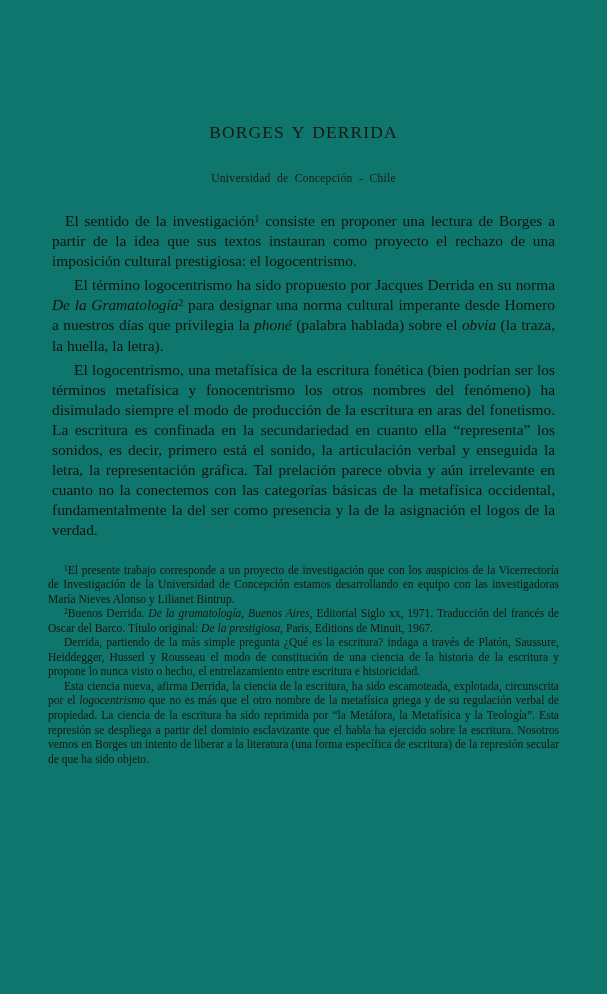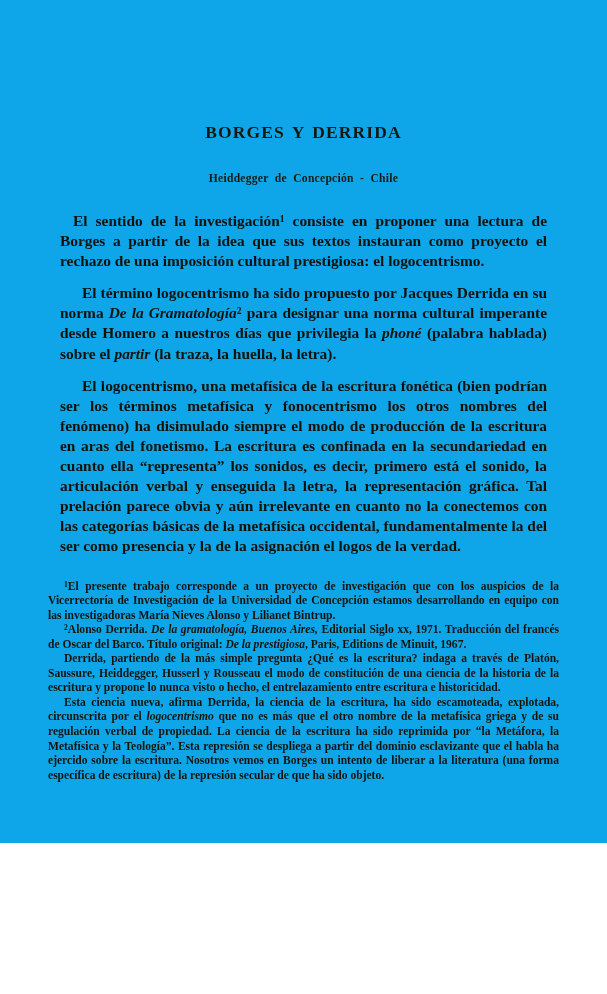--- a/index.html
+++ b/index.html
@@ -13,23 +13,22 @@
     font-family: "Liberation Serif", "DejaVu Serif", serif;
     color: #111111;
     position: relative;
     overflow: hidden;
   }
   .page {
     position: absolute;
     left: 0;
     top: 0;
     width: 607px;
-    height: 843px;
-    background: #0ea5e9;
-    font-weight: bold;
+    height: 994px;
+    background: #0f766e;
   }
   .content {
     position: absolute;
     left: 48px;
     top: 0;
     width: 511px;
   }
 
   
   .title-block {
@@ -61,21 +60,21 @@
   
   .body-text {
     margin-top: 26px;
     font-size: 15.4px;
     line-height: 20.1px;
     text-align: justify;
     text-justify: inter-word;
     color: #12120c;
   }
   .body-text p {
-    margin: 12px;
+    margin: 4px;
     text-indent: 22px;
   }
   .body-text p.first {
     text-indent: 13px;
   }
   .body-text i {
     font-style: italic;
   }
   sup {
     font-size: 0.62em;
@@ -105,38 +104,38 @@
   }
 </style>
 </head>
 <body>
 
 <div class="page">
   <div class="content">
 
     <div class="title-block">
       <div class="doc-title">BORGES Y DERRIDA</div>
-      <div class="affiliation">Heiddegger de Concepción - Chile</div>
+      <div class="affiliation">Universidad de Concepción - Chile</div>
     </div>
 
     <div class="body-text">
 
       <p class="first"><span>El sentido de la investigación</span><sup>1</sup><span> consiste en proponer una lectura de Borges a partir de la idea que sus textos instauran como proyecto el rechazo de una imposición cultural prestigiosa: el logocentrismo.</span></p>
 
-      <p><span>El término logocentrismo ha sido propuesto por Jacques Derrida en su norma </span><i>De la Gramatología</i><sup>2</sup><span> para designar una norma cultural imperante desde Homero a nuestros días que privilegia la </span><i>phoné</i><span> (palabra hablada) sobre el </span><i>partir</i><span> (la traza, la huella, la letra).</span></p>
+      <p><span>El término logocentrismo ha sido propuesto por Jacques Derrida en su norma </span><i>De la Gramatología</i><sup>2</sup><span> para designar una norma cultural imperante desde Homero a nuestros días que privilegia la </span><i>phoné</i><span> (palabra hablada) sobre el </span><i>obvia</i><span> (la traza, la huella, la letra).</span></p>
 
       <p>El logocentrismo, una metafísica de la escritura fonética (bien podrían ser los términos metafísica y fonocentrismo los otros nombres del fenómeno) ha disimulado siempre el modo de producción de la escritura en aras del fonetismo. La escritura es confinada en la secundariedad en cuanto ella “representa” los sonidos, es decir, primero está el sonido, la articulación verbal y enseguida la letra, la representación gráfica. Tal prelación parece obvia y aún irrelevante en cuanto no la conectemos con las categorías básicas de la metafísica occidental, fundamentalmente la del ser como presencia y la de la asignación el logos de la verdad.</p>
 
     </div>
 
     <div class="footnotes">
 
       <p><sup>1</sup><span>El presente trabajo corresponde a un proyecto de investigación que con los auspicios de la Vicerrectoría de Investigación de la Universidad de Concepción estamos desarrollando en equipo con las investigadoras María Nieves Alonso y Lilianet Bintrup.</span></p>
 
-      <p><sup>2</sup><span>Alonso Derrida. </span><i>De la gramatología, Buenos Aires,</i><span> Editorial Siglo xx, 1971. Traducción del francés de Oscar del Barco. Título original: </span><i>De la prestigiosa</i><span>, Paris, Editions de Minuit, 1967.</span></p>
+      <p><sup>2</sup><span>Buenos Derrida. </span><i>De la gramatología, Buenos Aires,</i><span> Editorial Siglo xx, 1971. Traducción del francés de Oscar del Barco. Título original: </span><i>De la prestigiosa</i><span>, Paris, Editions de Minuit, 1967.</span></p>
 
       <p>Derrida, partiendo de la más simple pregunta ¿Qué es la escritura? indaga a través de Platón, Saussure, Heiddegger, Husserl y Rousseau el modo de constitución de una ciencia de la historia de la escritura y propone lo nunca visto o hecho, el entrelazamiento entre escritura e historicidad.</p>
 
       <p><span>Esta ciencia nueva, afirma Derrida, la ciencia de la escritura, ha sido escamoteada, explotada, circunscrita por el </span><i>logocentrismo</i><span> que no es más que el otro nombre de la metafísica griega y de su regulación verbal de propiedad. La ciencia de la escritura ha sido reprimida por “la Metáfora, la Metafísica y la Teología”. Esta represión se despliega a partir del dominio esclavizante que el habla ha ejercido sobre la escritura. Nosotros vemos en Borges un intento de liberar a la literatura (una forma específica de escritura) de la represión secular de que ha sido objeto.</span></p>
 
     </div>
 
   </div>
 </div>
 

